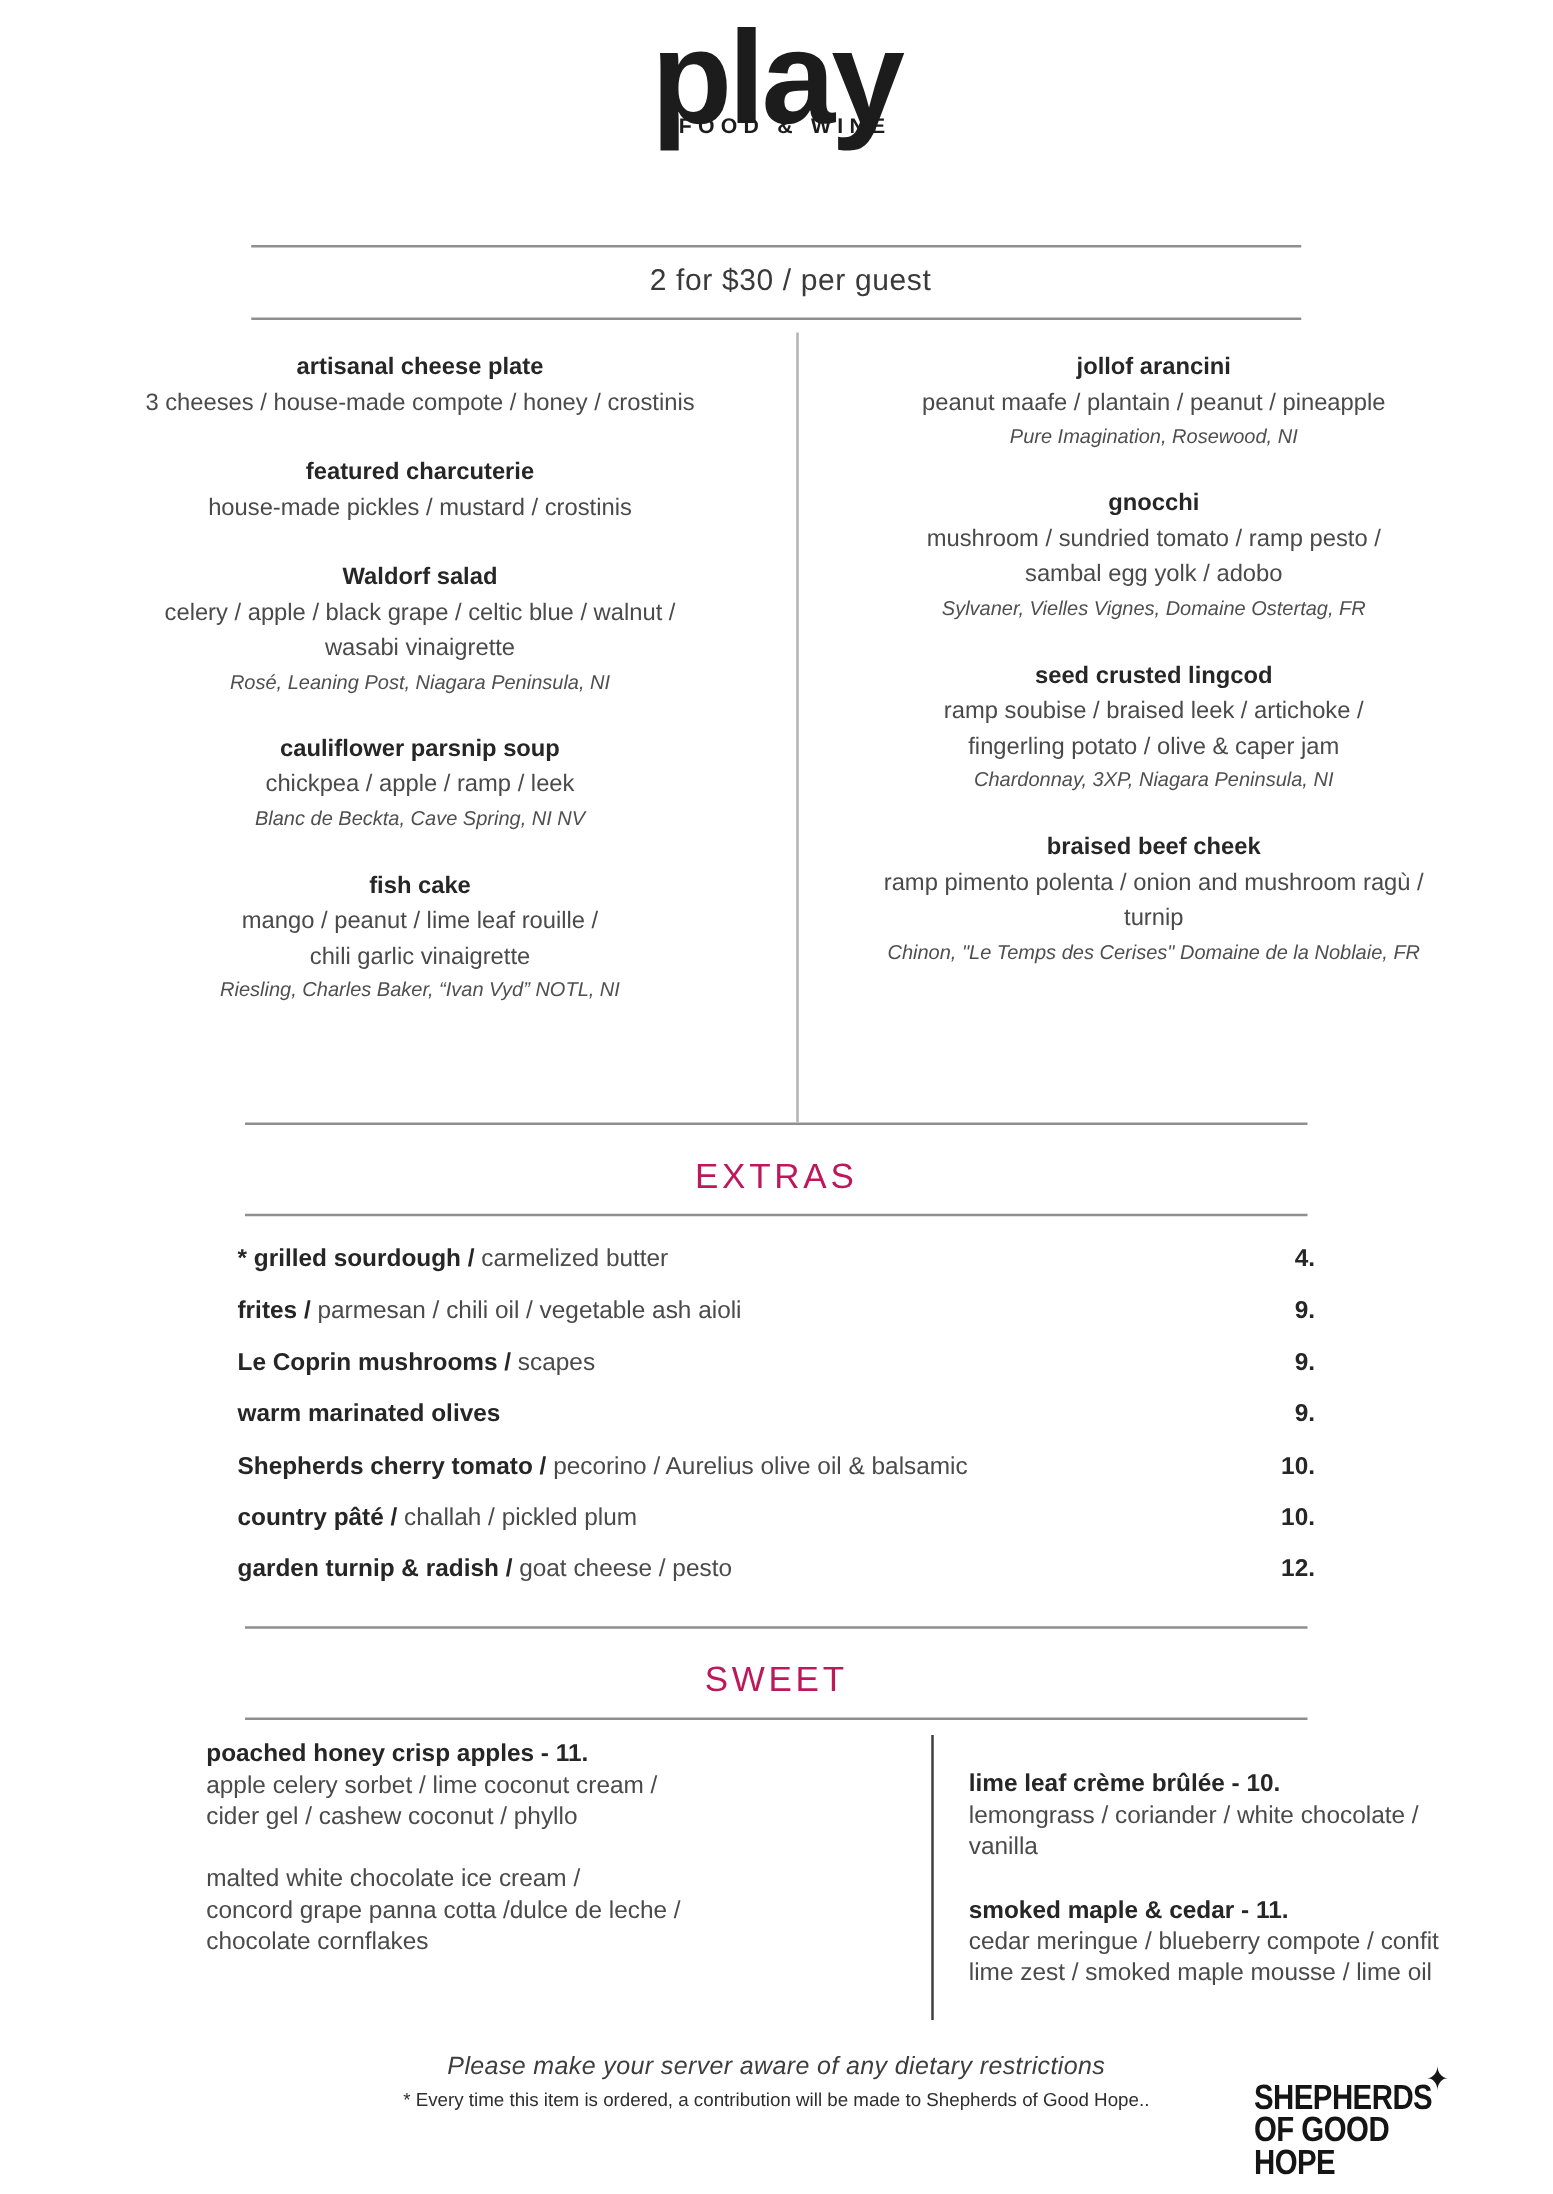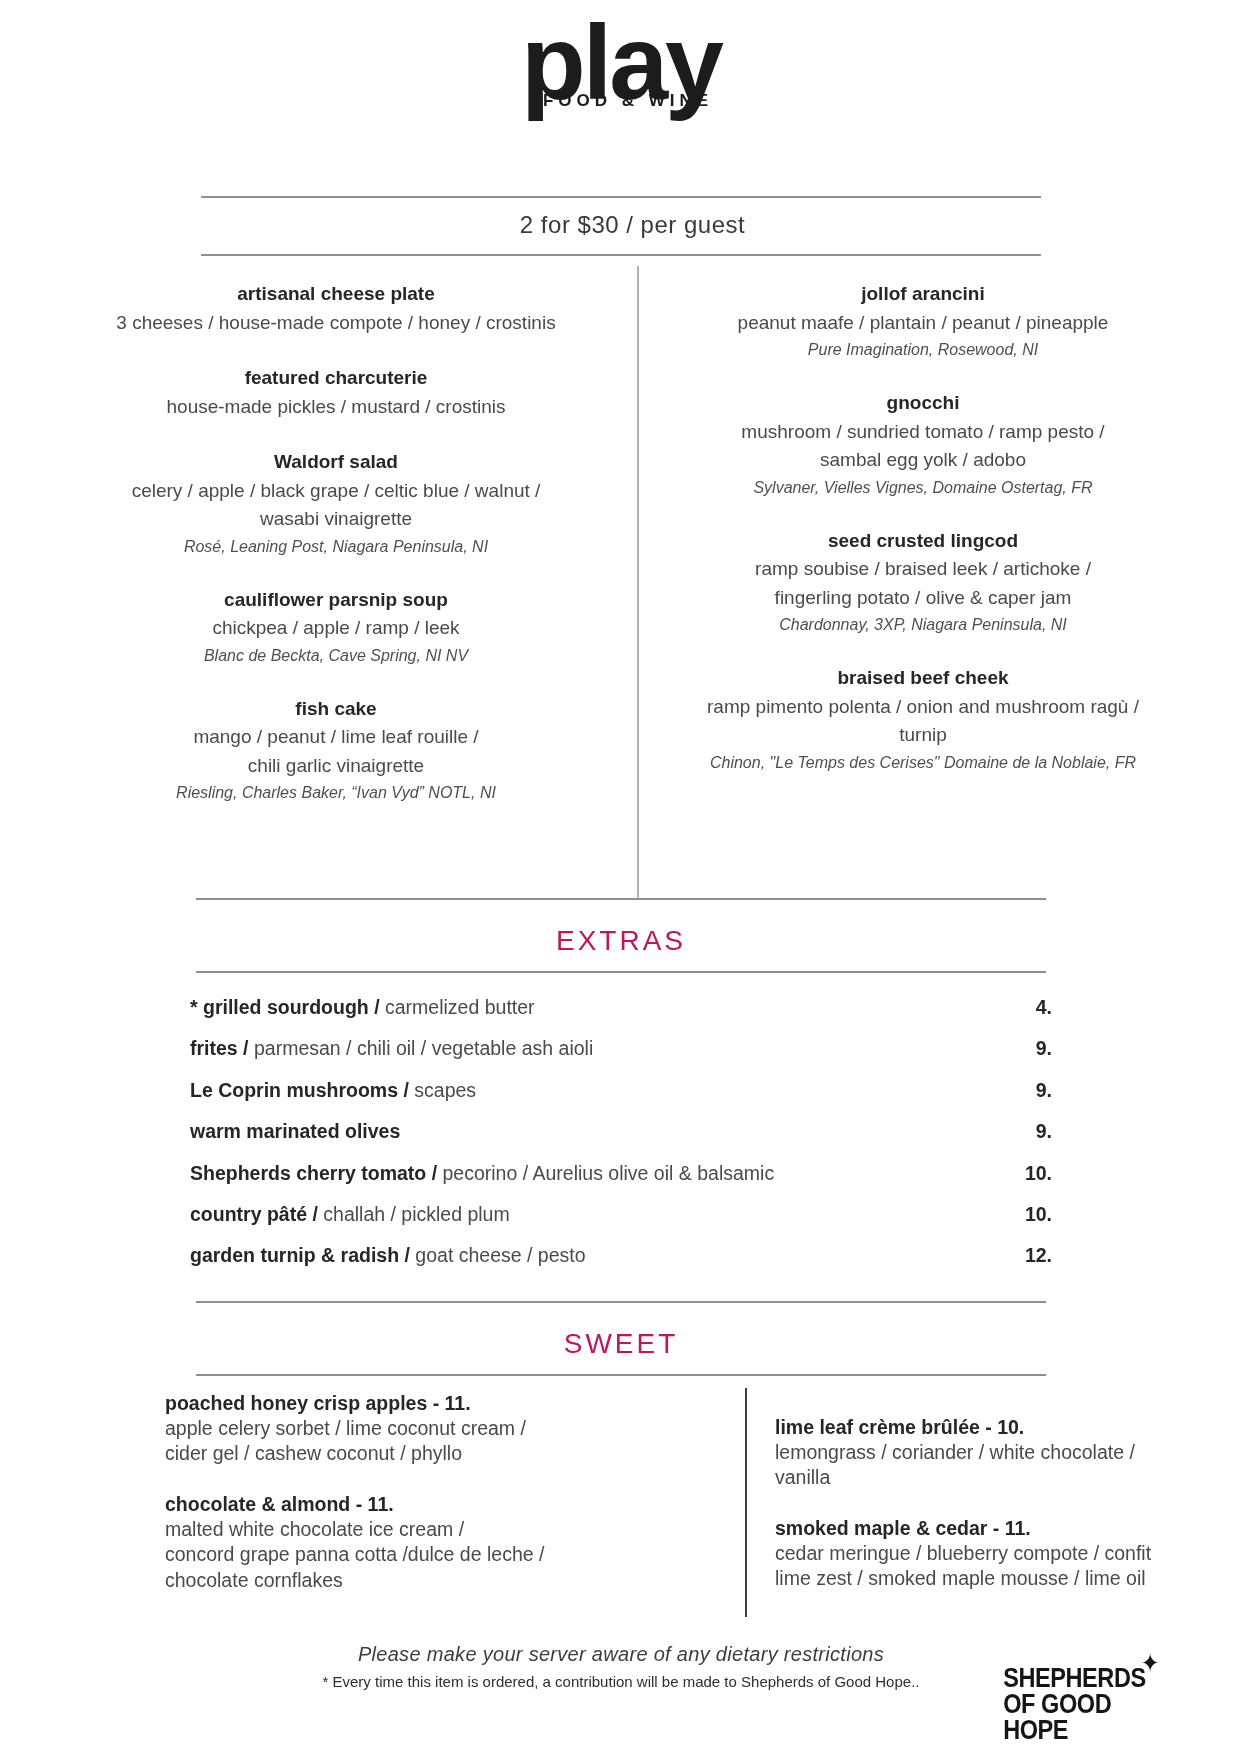--- a/index.html
+++ b/index.html
@@ -213,21 +213,20 @@
   <div class="sweet-cols">
     <div class="sweet-col-left">
 
       <div class="sweet-item">
         <div class="sweet-name">poached honey crisp apples - 11.</div>
         <div class="sweet-desc-line">apple celery sorbet / lime coconut cream /</div>
         <div class="sweet-desc-line">cider gel / cashew coconut /  phyllo</div>
       </div>
 
       <div class="sweet-item">
-        <div class="sweet-name">chocolate &amp; almond - 11.</div>
         <div class="sweet-desc-line">malted white chocolate ice cream /</div>
         <div class="sweet-desc-line">concord grape panna cotta /dulce de leche /</div>
         <div class="sweet-desc-line">chocolate cornflakes</div>
       </div>
 
     </div>
     <div class="sweet-col-right">
 
       <div class="sweet-item sweet-item-offset">
         <div class="sweet-name">lime leaf crème brûlée - 10.</div>

